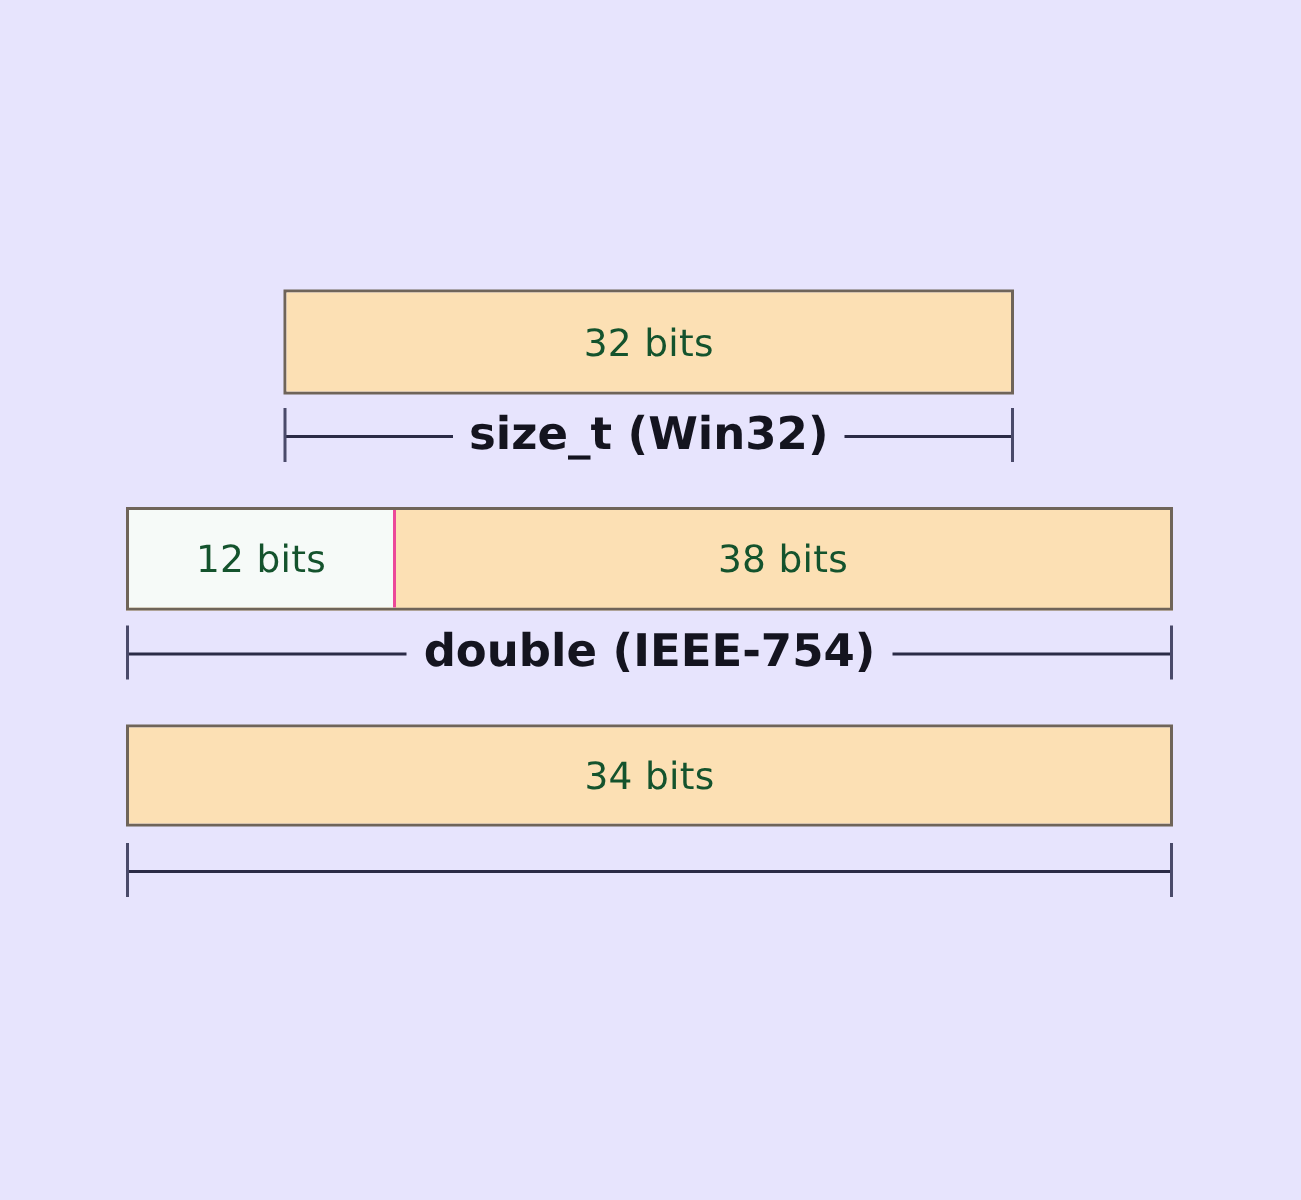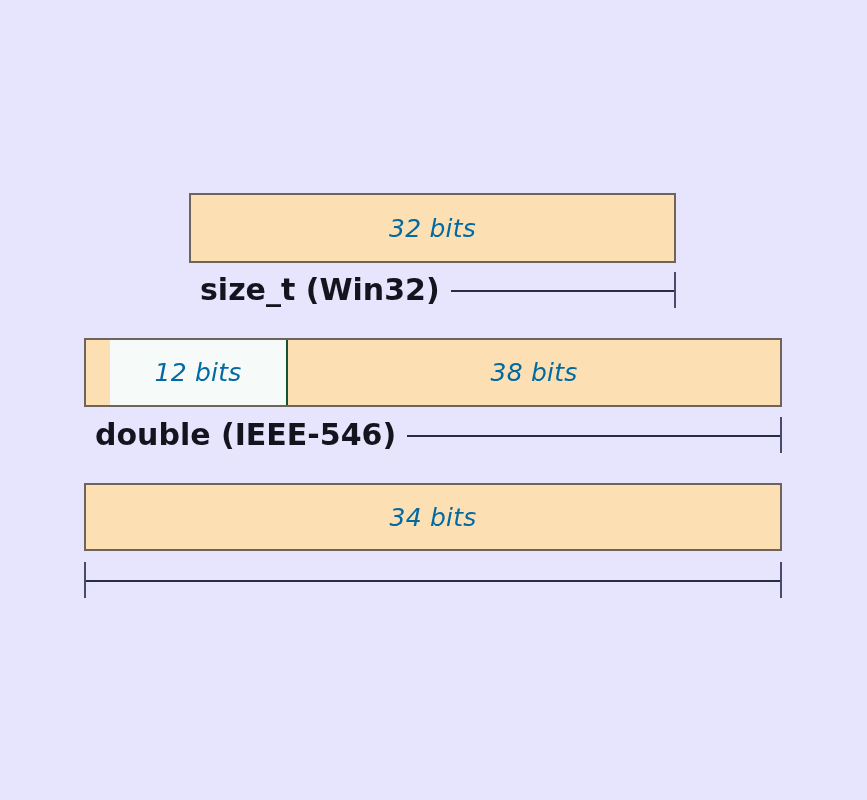--- a/index.html
+++ b/index.html
@@ -30,32 +30,30 @@
     box-sizing: border-box;
     border: 2px solid #6f6459;
     background: #fce0b4;
   }
   .seg {
     display: flex;
     align-items: center;
     justify-content: center;
     box-sizing: border-box;
     font-size: 25px;
-    color: #0369a1;
+    color: #14532d;
     letter-spacing: 0.2px;
     background: #fce0b4;
     height: 100%;
-    font-style: italic;
   }
   .seg.light {
     background: #f6faf8;
   }
   .seg.divider-right {
-    border-right: 2px solid #14532d;
-    margin-left: 24px;
+    border-right: 2px solid #ec4899;
   }
 
   
   #bar-win32 {
     left: 189px;
     top: 193px;
     width: 487px;
     height: 70px;
   }
   
@@ -100,20 +98,21 @@
     background: #2b2b46;
   }
   .bracket .caption {
     position: absolute;
     top: 0;
     left: 0;
     right: 0;
     height: 36px;
     display: flex;
     align-items: center;
+    justify-content: center;
   }
   .bracket .caption span {
     background: #e7e4fd;
     padding: 0 11px;
     font-size: 30px;
     font-weight: bold;
     color: #14141f;
     line-height: 36px;
     white-space: nowrap;
   }
@@ -153,21 +152,21 @@
 
   <div class="bar" id="bar-double">
     <div class="seg light divider-right">12 bits</div>
     <div class="seg wide">38 bits</div>
   </div>
   <div class="bracket" id="bracket-double">
     <div class="rule"></div>
     <div class="tick left"></div>
     <div class="tick right"></div>
     <div class="caption">
-      <span>double (IEEE-546)</span>
+      <span>double (IEEE-754)</span>
     </div>
   </div>
 
   <div class="bar" id="bar-win64">
     <div class="seg">34 bits</div>
   </div>
   <div class="bracket" id="bracket-win64">
     <div class="rule"></div>
     <div class="tick left"></div>
     <div class="tick right"></div>

